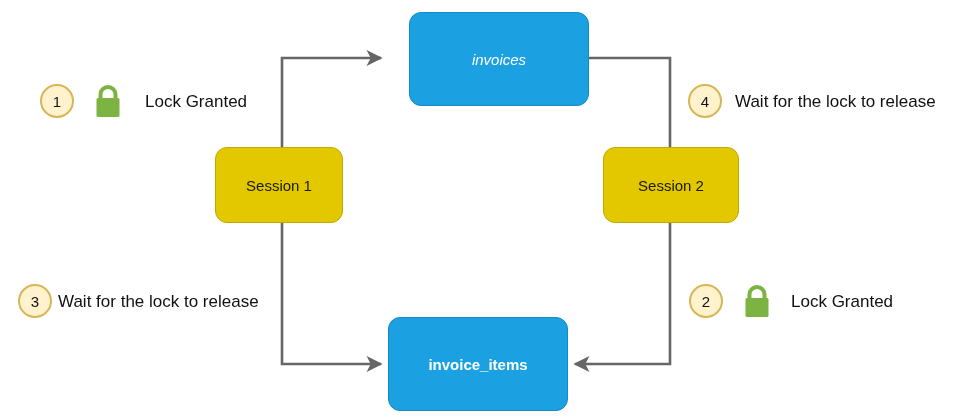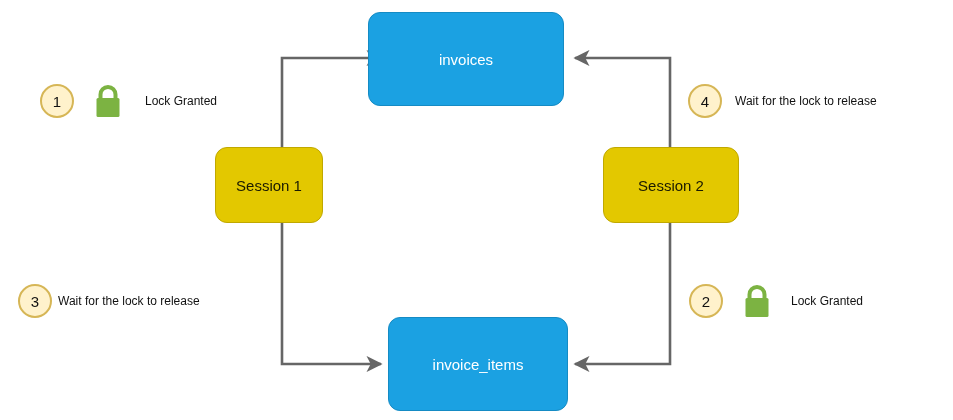--- a/index.html
+++ b/index.html
@@ -39,23 +39,23 @@
     background: #1BA1E2;
     border: 1px solid #158BC4;
     color: #ffffff;
   }
   .node-session {
     background: #E3C800;
     border: 1px solid #C0A800;
     color: #1a1a00;
   }
 
-  #node-invoices       { left: 368px; top: 12px;  width: 196px; height: 94px; }
-  #node-invoice-items  { left: 388px; top: 317px; width: 180px; height: 94px; }
-  #node-session-1      { left: 215px; top: 147px; width: 108px; height: 76px; }
+  #node-invoices       { left: 409px; top: 12px;  width: 180px; height: 94px; font-style: italic; }
+  #node-invoice-items  { left: 388px; top: 317px; width: 180px; height: 94px; font-weight: bold; }
+  #node-session-1      { left: 215px; top: 147px; width: 128px; height: 76px; }
   #node-session-2      { left: 603px; top: 147px; width: 136px; height: 76px; text-align: right; }
 
   
   .annotation {
     position: absolute;
     display: flex;
     align-items: center;
     height: 36px;
     white-space: nowrap;
   }
@@ -80,21 +80,21 @@
     line-height: 1;
   }
 
   .lock-icon {
     flex: 0 0 auto;
     margin-left: 18px;
     display: block;
   }
 
   .annotation-label {
-    font-size: 12px;
+    font-size: 17px;
     color: #111111;
     line-height: 1;
   }
   #annotation-1 .annotation-label { margin-left: 21px; }
   #annotation-2 .annotation-label { margin-left: 18px; }
   #annotation-3 .annotation-label { margin-left: 6px;  }
   #annotation-4 .annotation-label { margin-left: 13px; }
 </style>
 </head>
 <body>

